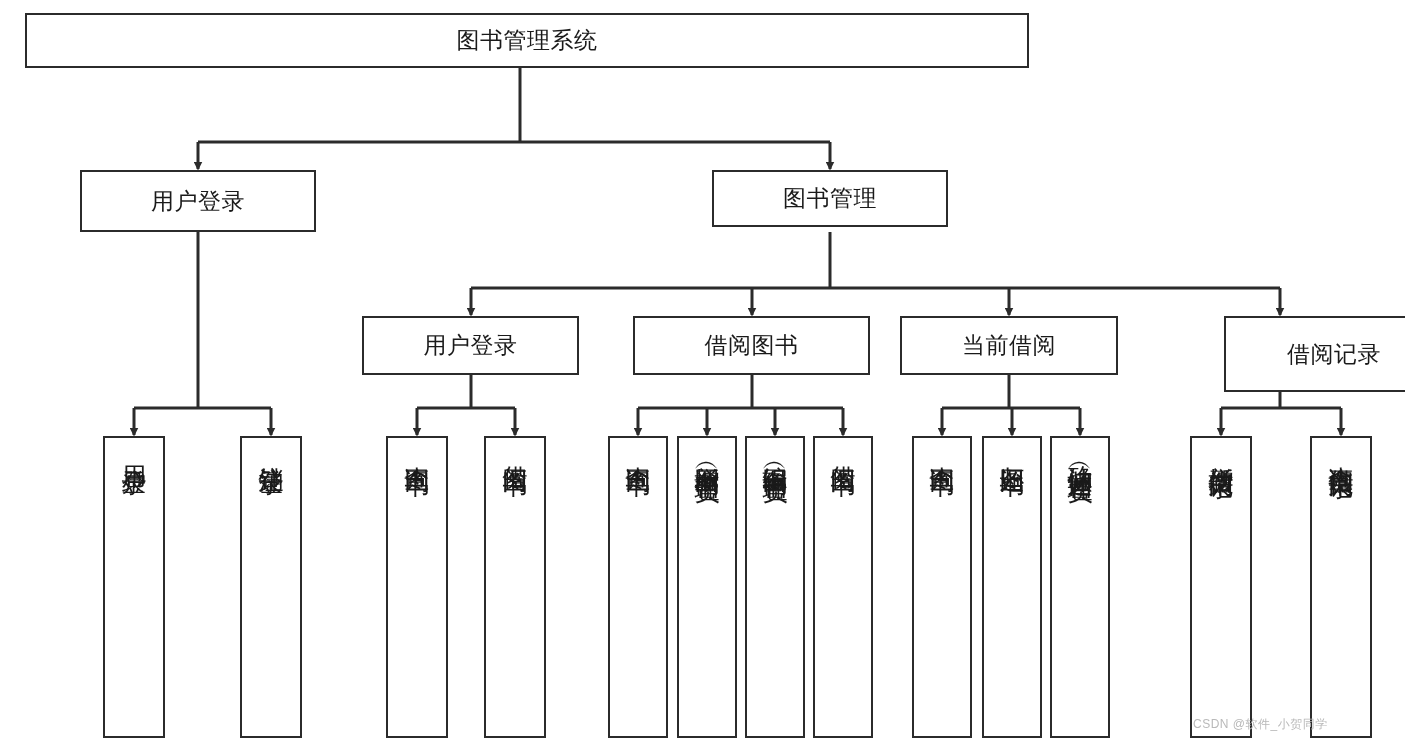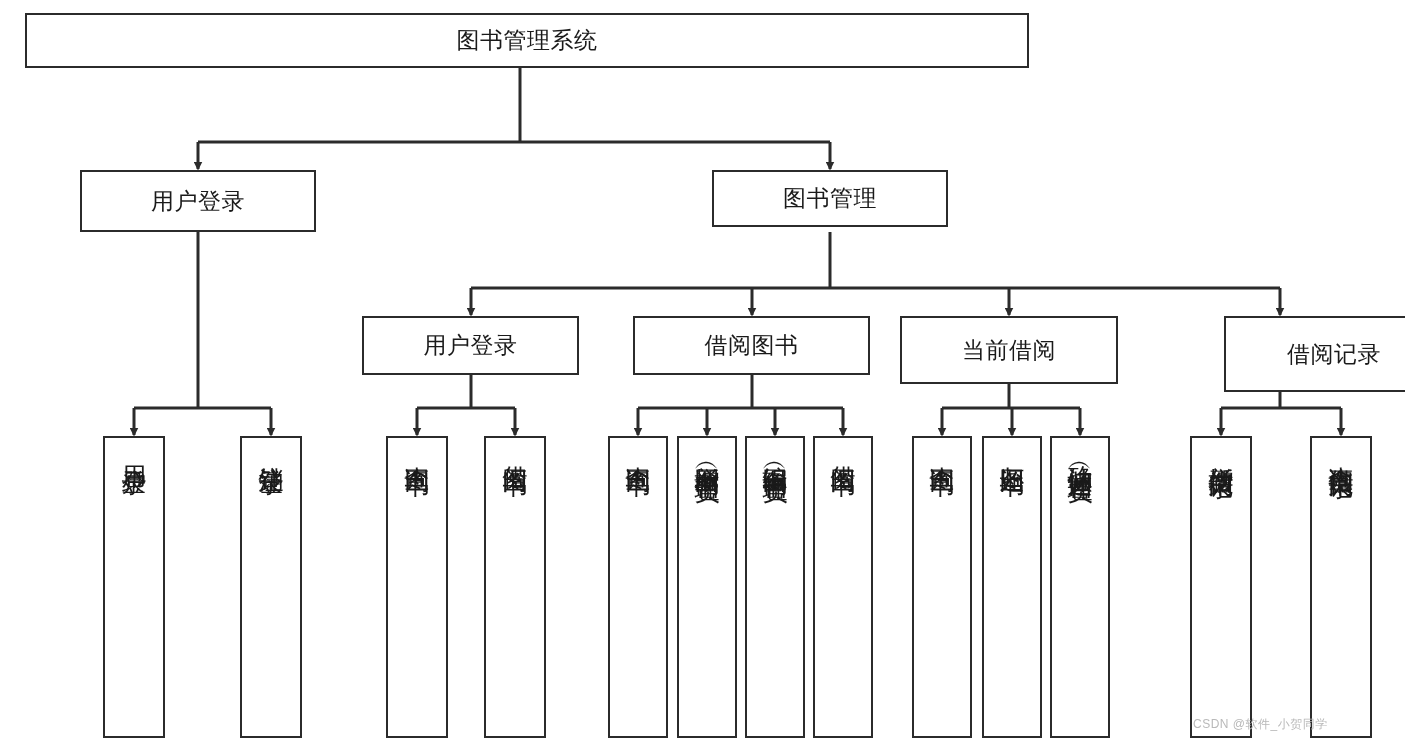--- a/index.html
+++ b/index.html
@@ -115,21 +115,21 @@
       </div>
       <div class="node horiz" style="left: 712px; top: 170px; width: 236px; height: 57px;">
         <span>图书管理</span>
       </div>
       <div class="node horiz" style="left: 362px; top: 316px; width: 217px; height: 59px;">
         <span>用户登录</span>
       </div>
       <div class="node horiz" style="left: 633px; top: 316px; width: 237px; height: 59px;">
         <span>借阅图书</span>
       </div>
-      <div class="node horiz" style="left: 900px; top: 316px; width: 218px; height: 68px;">
+      <div class="node horiz" style="left: 900px; top: 316px; width: 218px; height: 59px;">
         <span>当前借阅</span>
       </div>
       <div class="node horiz" style="left: 1224px; top: 316px; width: 220px; height: 76px;">
         <span>借阅记录</span>
       </div>
       <div class="node vert" style="left: 103px; top: 436px; width: 62px; height: 302px;">
         <span class="vtext">用户登录</span>
       </div>
       <div class="node vert" style="left: 240px; top: 436px; width: 62px; height: 302px;">
         <span class="vtext">注销登录</span>

